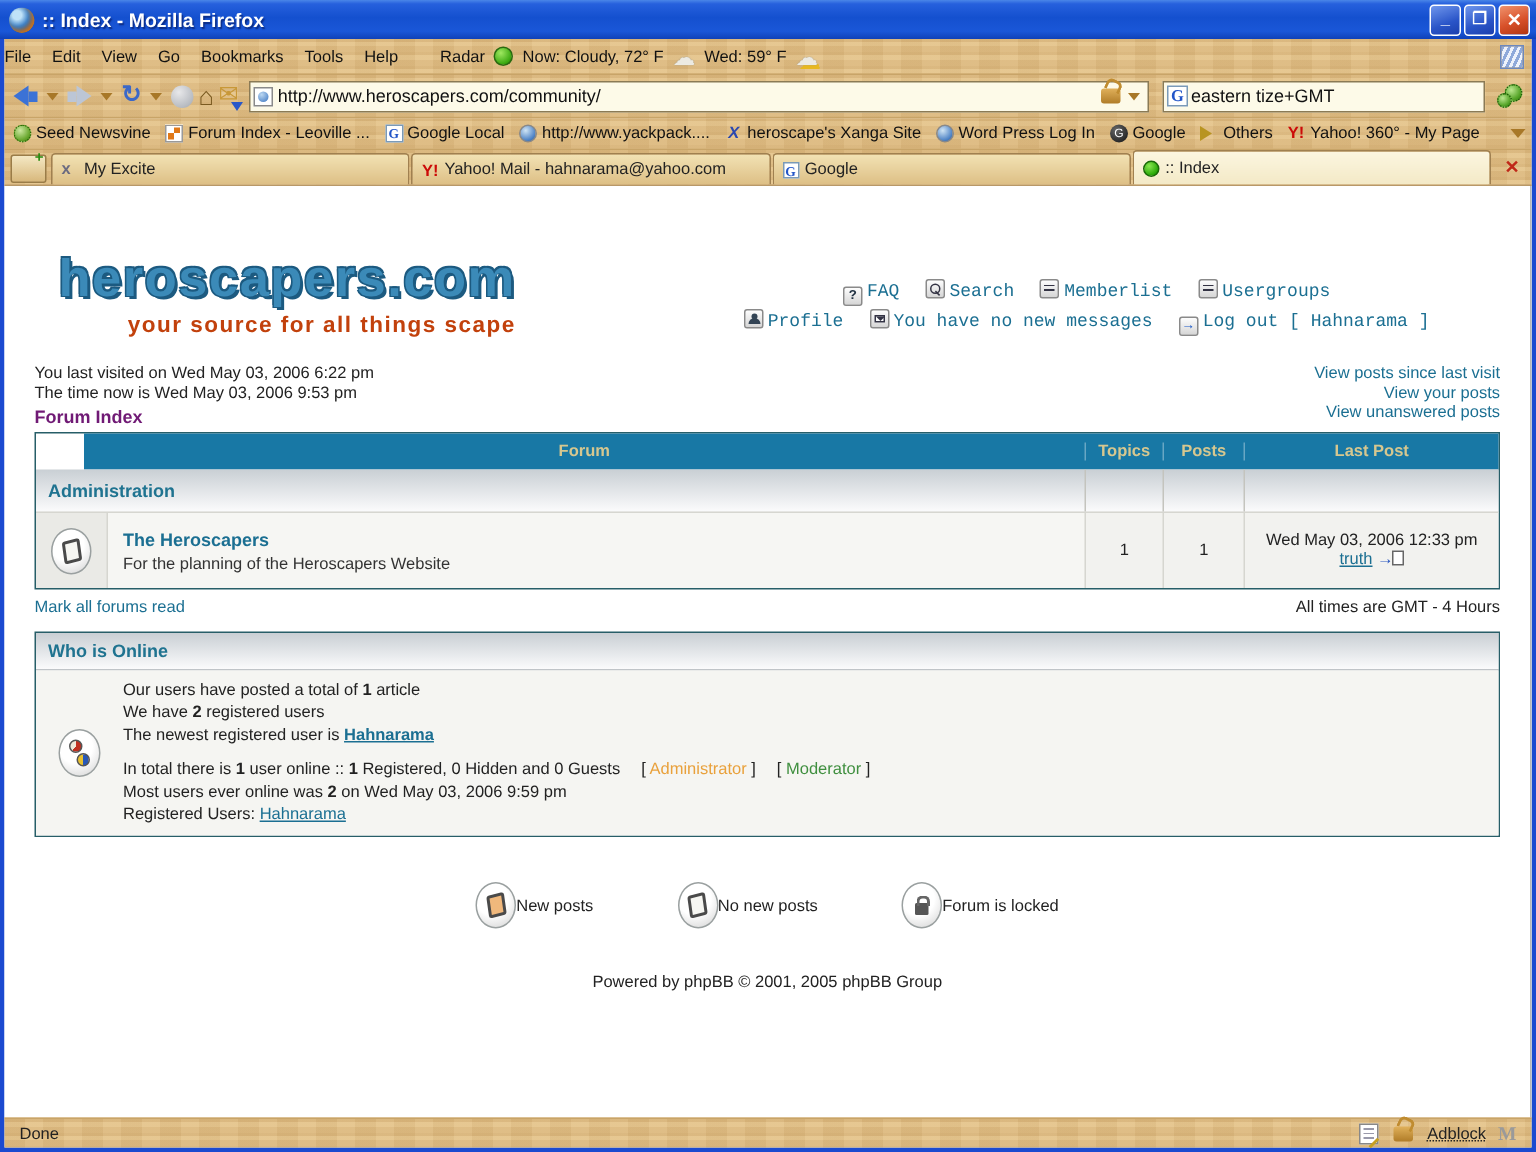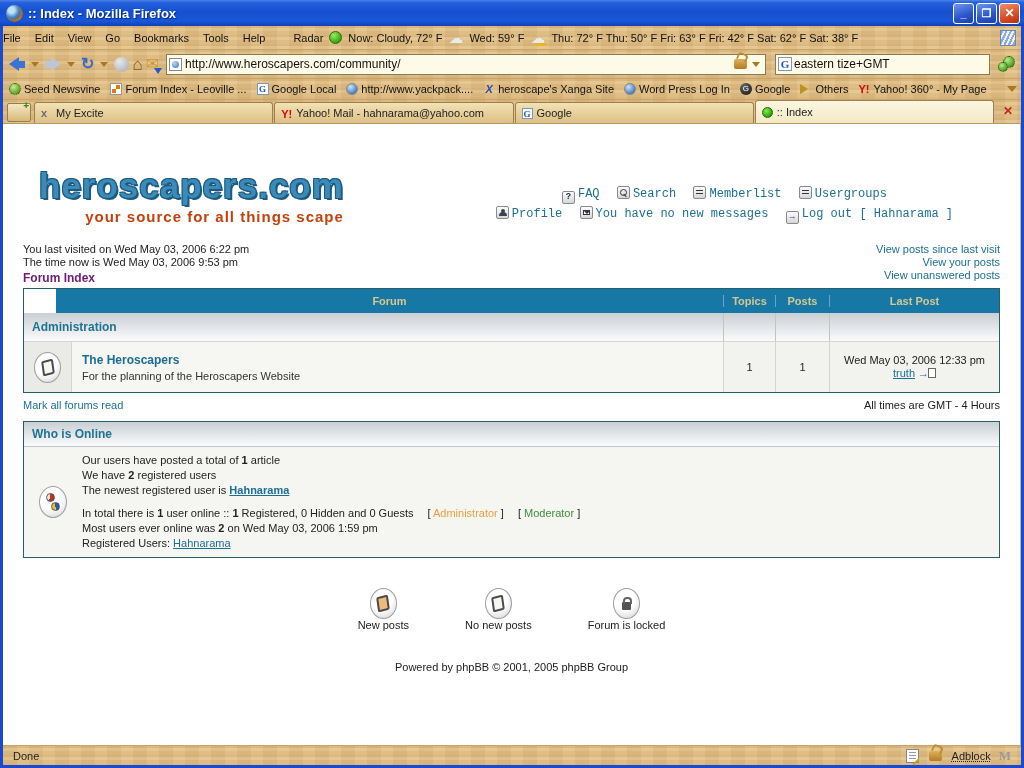--- a/index.html
+++ b/index.html
@@ -175,21 +175,21 @@
   .lnk { color:#1b6f92; }
   .lnk.u { text-decoration:underline; font-weight:bold; }
   .lnk.u2 { text-decoration:underline; }
   .admin { color:#e9a13c; }
   .mod { color:#3f8f3f; }
   .role { margin-left:14px; }
 
   .data-note { padding:8px 20px 0 20px; }
 
   .legend { display:flex; justify-content:center; align-items:center; gap:28px; margin-top:30px; }
-  .legend-item { display:flex; align-items:center; margin:0 14px;flex-direction:column; }
+  .legend-item { display:flex; align-items:center; margin:0 14px; }
 
   .pfooter { text-align:center; margin-top:30px; color:#222; }
 
   
   .statusbar { height:20px; flex:0 0 20px; display:flex; align-items:center; padding:0 10px; font-size:11px; color:#222;
     border-top:1px solid #c8a468; }
   .status-left { flex:1; }
   .status-right { display:flex; align-items:center; gap:8px; }
   .note-ic { width:13px; height:14px; background:#fff; border:1px solid #888; position:relative; }
   .note-ic::before { content:''; position:absolute; inset:2px; background:repeating-linear-gradient(180deg,#99a 0 1px,transparent 1px 3px); }
@@ -220,21 +220,20 @@
     <span class="menu-item">Bookmarks</span>
     <span class="menu-item">Tools</span>
     <span class="menu-item">Help</span>
     <span class="weather">
       <span>Radar</span>
       <span class="dot-green"></span>
       <span>Now: Cloudy, 72° F</span>
       <span class="cloud">☁</span>
       <span>Wed: 59° F</span>
       <span class="cloud storm">☁</span>
-      <span>Thu: 72° F Thu: 50° F Fri: 63° F Fri: 42° F Sat: 62° F Sat: 38° F</span>
     </span>
     <span class="throbber"></span>
   </div>
 
   <div class="navbar wood">
     <span class="nav-grp">
         <span class="tri-l"></span>
         <span class="stem-l"></span>
       </span>
     <span class="dd"></span>
@@ -398,21 +397,21 @@
       <div class="who-head">Who is Online</div>
       <div class="who-body">
         <span class="who-icn">
             <span class="stats-circ"></span>
           </span>
         <div class="who-text">
           <div><span>Our users have posted a total of </span><span class="b">1</span><span> article</span></div>
           <div><span>We have </span><span class="b">2</span><span> registered users</span></div>
           <div><span>The newest registered user is </span><span class="lnk u">Hahnarama</span></div>
           <div class="grp2"><span>In total there is </span><span class="b">1</span><span> user online :: </span><span class="b">1</span><span> Registered, 0 Hidden and 0 Guests</span><span class="role"><span>[ </span><span class="admin">Administrator</span><span> ]</span></span><span class="role"><span>[ </span><span class="mod">Moderator</span><span> ]</span></span></div>
-          <div><span>Most users ever online was </span><span class="b">2</span><span> on Wed May 03, 2006 1:59 pm</span></div>
+          <div><span>Most users ever online was </span><span class="b">2</span><span> on Wed May 03, 2006 9:59 pm</span></div>
           <div><span>Registered Users: </span><span class="lnk u2">Hahnarama</span></div>
         </div>
       </div>
     </div>
 
 
     <div class="legend">
       <span class="legend-item">
         <span class="folder-circ">
             <span class="folder-in orange"></span>

